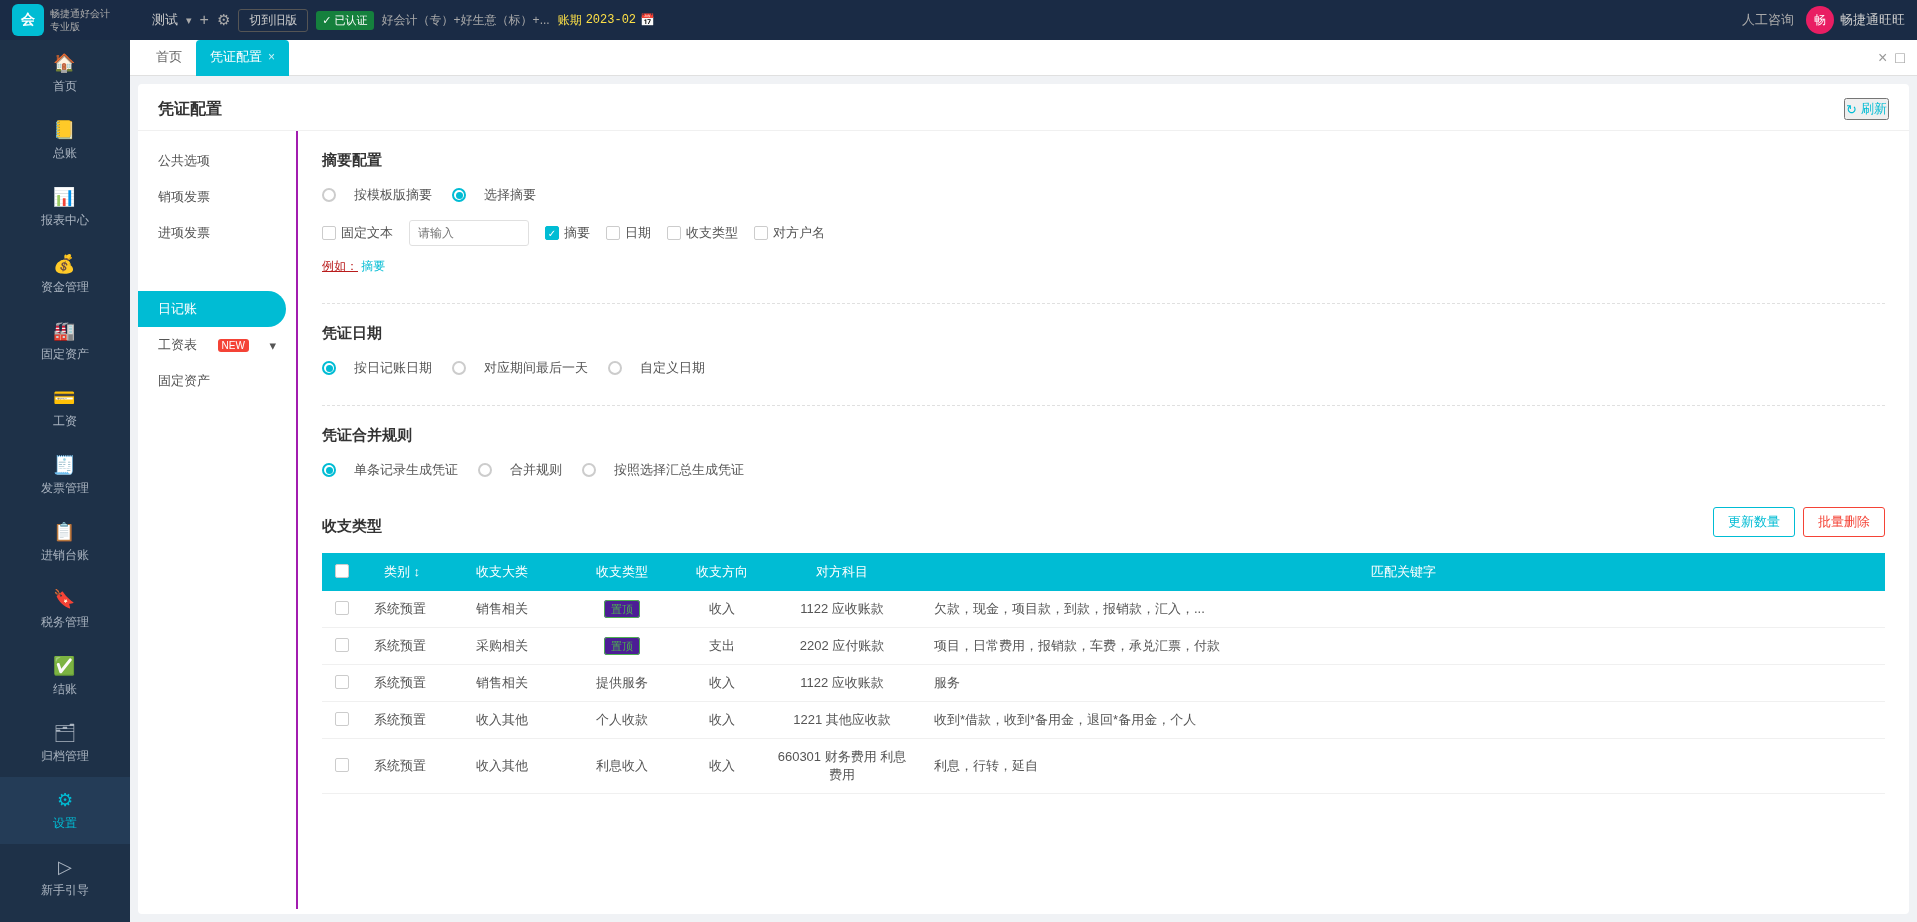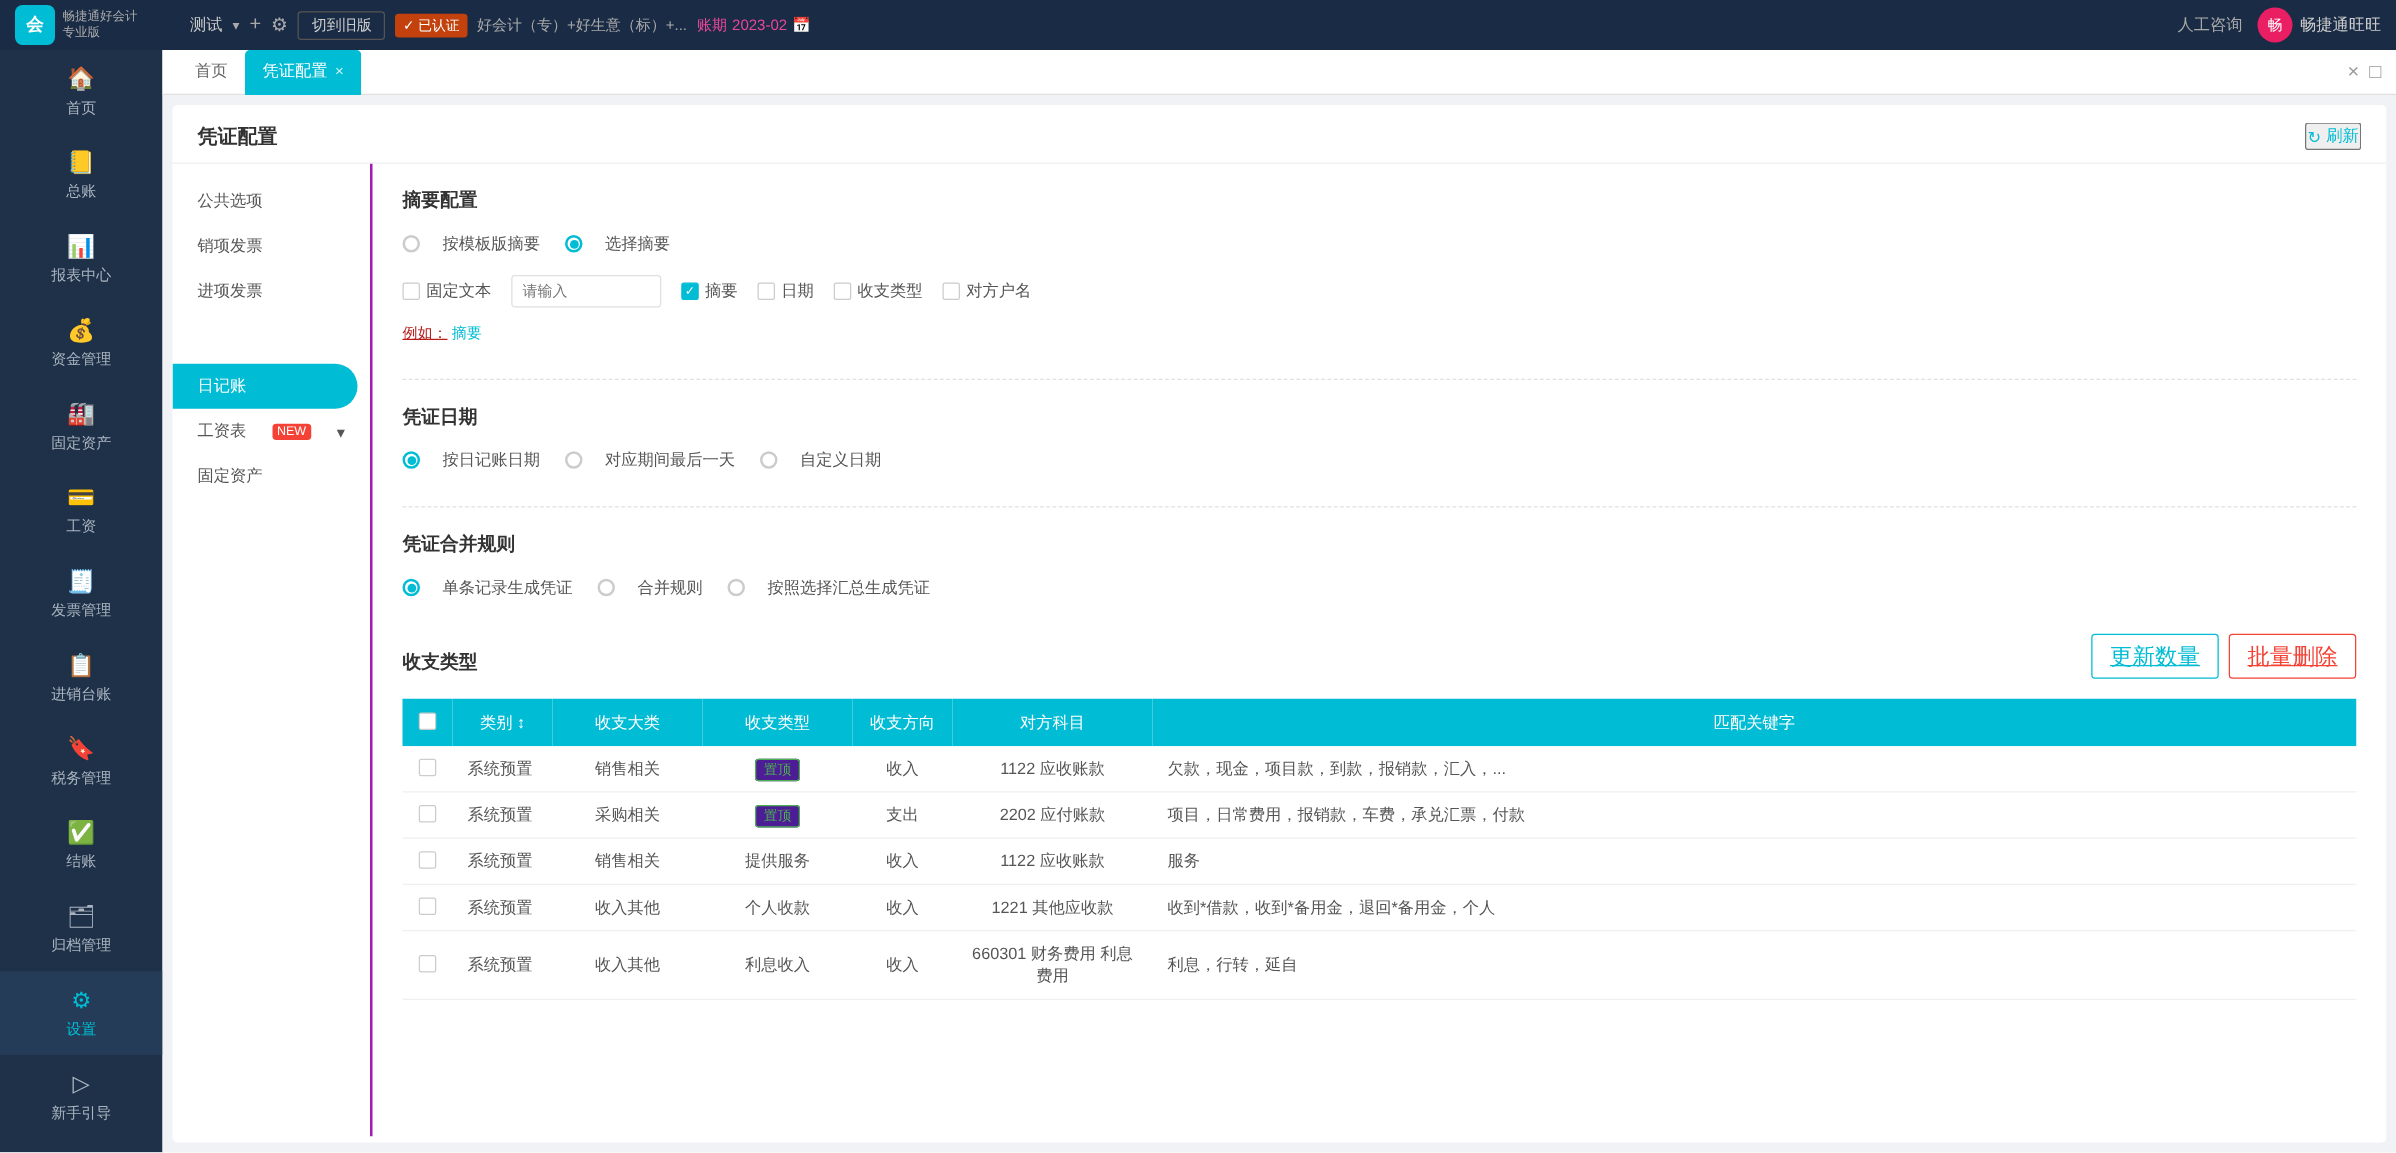--- a/index.html
+++ b/index.html
@@ -10,23 +10,23 @@
     .topbar-logo { display: flex; align-items: center; gap: 6px; width: 130px; }
     .topbar-logo-icon { width: 32px; height: 32px; background: #00bcd4; border-radius: 6px; display: flex; align-items: center; justify-content: center; color: white; font-size: 14px; font-weight: bold; }
     .topbar-logo-text { color: white; font-size: 12px; line-height: 1.3; }
     .topbar-logo-text span { display: block; font-size: 10px; color: #aaa; }
     .topbar-center { flex: 1; display: flex; align-items: center; gap: 8px; }
     .topbar-company { color: #ccc; font-size: 13px; }
     .topbar-arrow { color: #aaa; font-size: 11px; }
     .topbar-add { color: #aaa; font-size: 16px; cursor: pointer; }
     .topbar-settings { color: #aaa; font-size: 15px; cursor: pointer; }
     .topbar-btn { background: transparent; border: 1px solid #555; color: #ccc; padding: 2px 10px; border-radius: 3px; cursor: pointer; font-size: 12px; }
-    .topbar-badge { background: #c2410c; color: white; padding: 2px 6px; border-radius: 3px; font-size: 11px; }
+    .topbar-badge { background: #15803d; color: white; padding: 2px 6px; border-radius: 3px; font-size: 11px; }
     .topbar-tags { color: #aaa; font-size: 12px; }
-    .topbar-period { color: #ec4899; font-size: 12px; display: flex; align-items: center; gap: 4px; }
+    .topbar-period { color: #fde047; font-size: 12px; display: flex; align-items: center; gap: 4px; font-family: Liberation Mono, monospace; }
     .topbar-right { display: flex; align-items: center; gap: 12px; color: #ccc; font-size: 13px; }
     .topbar-user { display: flex; align-items: center; gap: 6px; }
     .topbar-avatar { width: 28px; height: 28px; border-radius: 50%; background: #e91e63; display: flex; align-items: center; justify-content: center; color: white; font-size: 12px; }
 
     
     .main-layout { display: flex; flex: 1; overflow: hidden; }
 
     
     .sidebar { width: 130px; background: #1e3148; flex-shrink: 0; display: flex; flex-direction: column; }
     .sidebar-item { display: flex; flex-direction: column; align-items: center; padding: 12px 0; cursor: pointer; color: #aab4c0; font-size: 12px; gap: 4px; }
@@ -87,21 +87,21 @@
 
     
     .voucher-date-section { margin-bottom: 28px; }
 
     
     .merge-section { margin-bottom: 28px; }
 
     
     .table-section { margin-top: 10px; }
     .table-actions { display: flex; justify-content: flex-end; gap: 8px; margin-bottom: 8px; }
-    .action-btn { padding: 5px 14px; border-radius: 3px; font-size: 18px; cursor: pointer; border: 1px solid; text-decoration: underline; }
+    .action-btn { padding: 5px 14px; border-radius: 3px; font-size: 13px; cursor: pointer; border: 1px solid; }
     .btn-outline-cyan { color: #00bcd4; border-color: #00bcd4; background: white; }
     .btn-outline-red { color: #f44336; border-color: #f44336; background: white; }
 
     
     .data-table { width: 100%; border-collapse: collapse; font-size: 13px; }
     .data-table thead tr { background: #00bcd4; color: white; }
     .data-table thead th { padding: 10px 12px; text-align: center; font-weight: normal; border: none; }
     .data-table tbody tr { background: white; border-bottom: 1px solid #f0f0f0; }
     .data-table tbody td { padding: 9px 12px; text-align: center; color: #555; }
     .data-table tbody td:nth-child(2) { text-align: left; }

